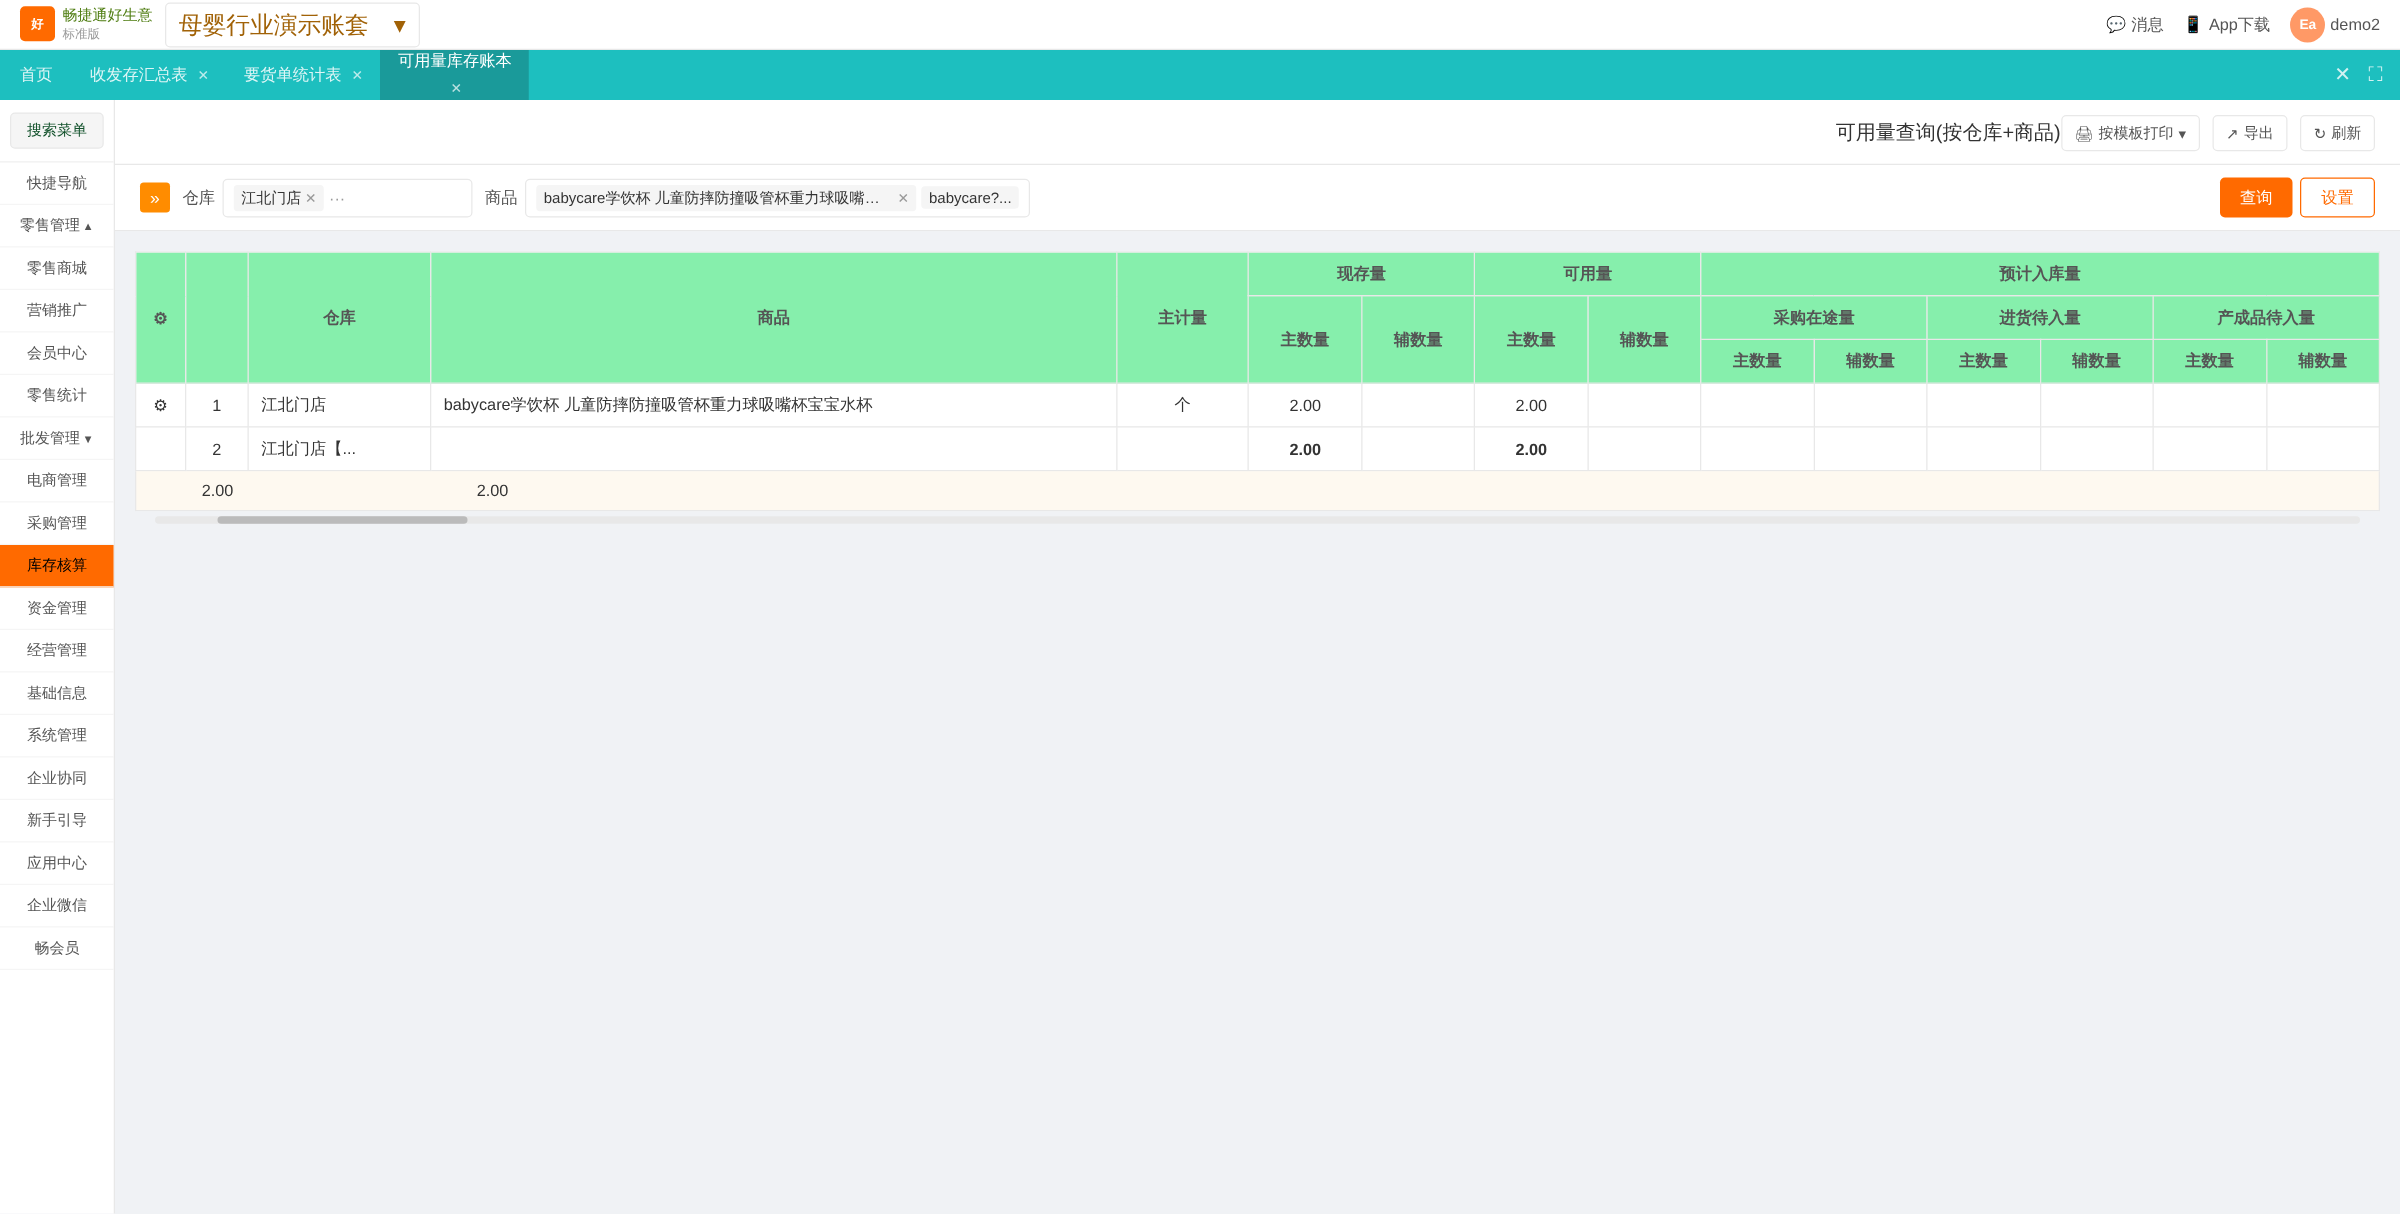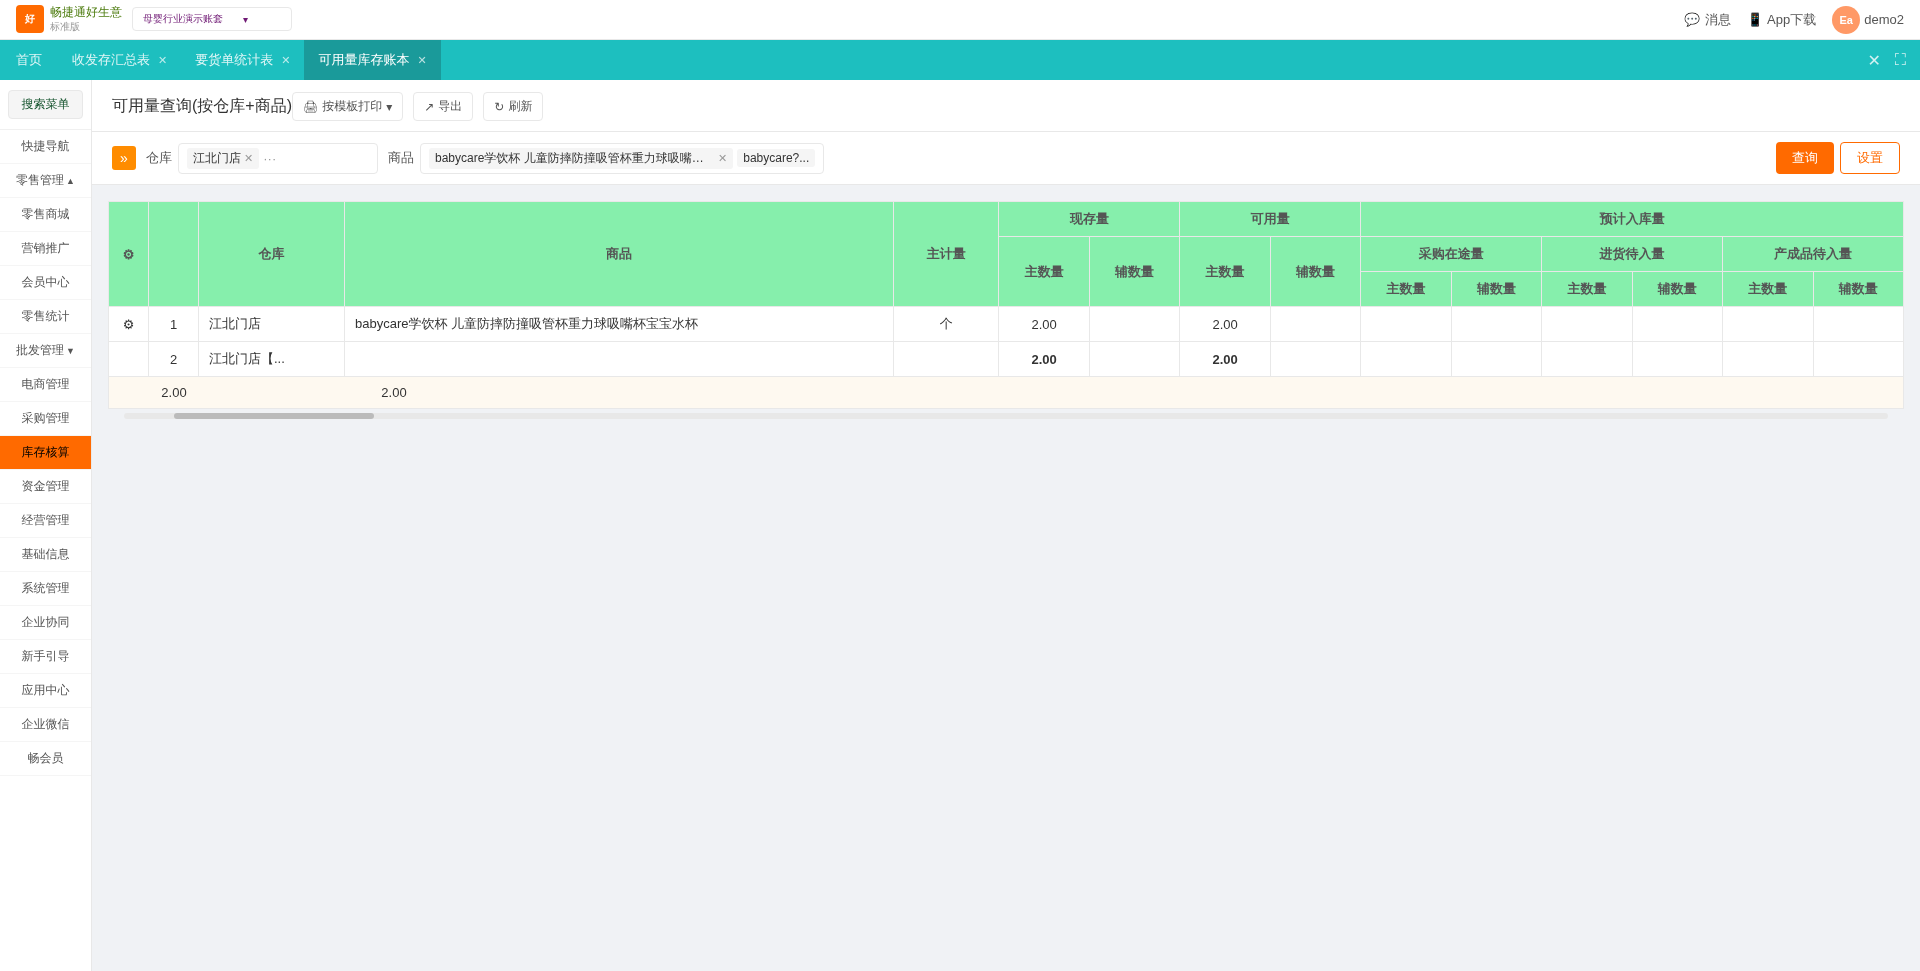--- a/index.html
+++ b/index.html
@@ -42,22 +42,22 @@
     .logo-text { font-size: 12px; color: #4d7c0f; line-height: 1.2; }
     .logo-sub { font-size: 10px; color: #999; }
     .org-selector {
       display: flex;
       align-items: center;
       gap: 20px;
       padding: 4px 10px;
       border: 1px solid #e8e8e8;
       border-radius: 4px;
       cursor: pointer;
-      font-size: 10px;
-      color: #701a75;
+      font-size: 19px;
+      color: #a16207;
       min-width: 160px;
     }
     .top-bar-right {
       display: flex;
       align-items: center;
       gap: 16px;
       font-size: 13px;
       color: #555;
     }
     .top-right-item {
@@ -94,20 +94,21 @@
       color: rgba(255,255,255,0.85);
       font-size: 13px;
       cursor: pointer;
       gap: 6px;
       position: relative;
       white-space: nowrap;
     }
     .nav-tab.active {
       background: #1a9a9a;
       color: white;
+      flex-direction: column;
     }
     .nav-tab .close-icon {
       font-size: 11px;
       color: rgba(255,255,255,0.7);
       margin-left: 2px;
     }
     .nav-tab.home-tab { padding: 0 16px; }
     .nav-tabs-right {
       margin-left: auto;
       display: flex;
@@ -178,21 +179,21 @@
       overflow: hidden;
     }
 
     
     .page-header {
       background: #fff;
       padding: 12px 20px 0 20px;
       border-bottom: 1px solid #e8e8e8;
       display: flex;
       align-items: center;
-      justify-content: flex-start;
+      justify-content: flex-end;
       flex-shrink: 0;
     }
     .page-title {
       font-size: 16px;
       font-weight: 500;
       color: #333;
       padding-bottom: 10px;
     }
     .page-header-actions {
       display: flex;

